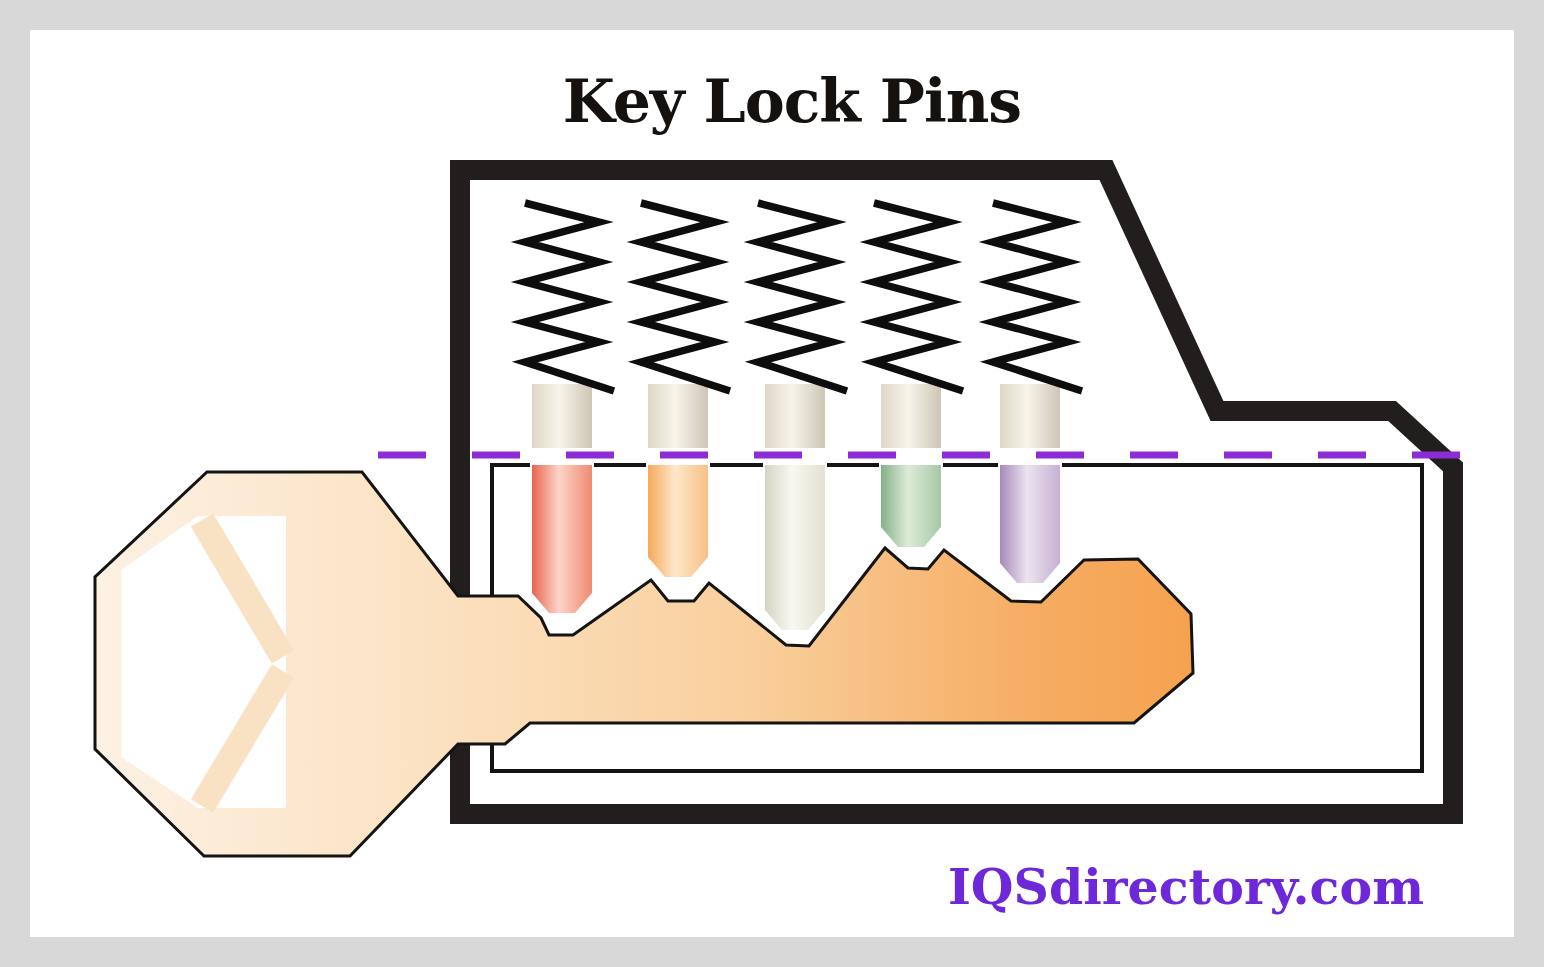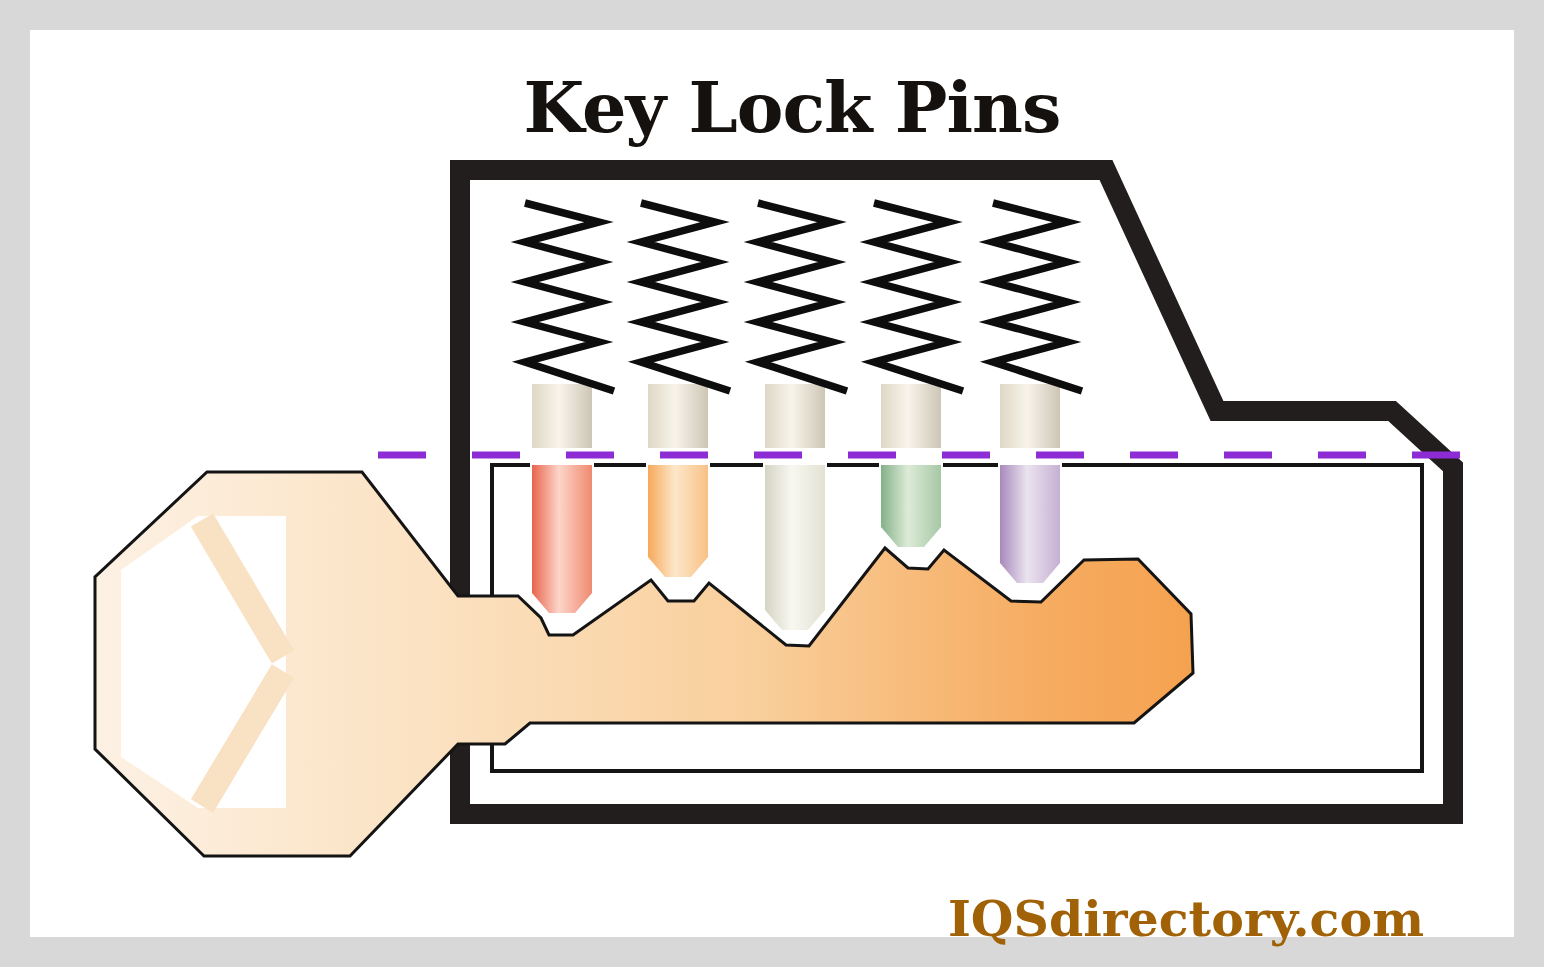--- a/index.html
+++ b/index.html
@@ -13,34 +13,33 @@
   #canvas{
     position:absolute;left:30px;top:30px;
     width:1484px;height:907px;
     background:#ffffff;
   }
   #lock-svg{position:absolute;left:-30px;top:-30px;width:1544px;height:967px;}
   .title{
     position:absolute;
     left:762px;top:36px;
     transform:translateX(-50%);
-    font-size:70px;
+    font-size:60px;
     font-weight:800;
     letter-spacing:-1px;
     color:#14110e;
     white-space:nowrap;
   }
   .watermark{
     position:absolute;
     right:90px;top:828px;
     font-size:49px;
     font-weight:800;
-    color:#a16207;
+    color:#6d28d9;
     white-space:nowrap;
-    margin-top:32px;
   }
 </style>
 </head>
 <body>
 
 <div id="frame">
   <div id="canvas">
 
     <svg id="lock-svg" viewBox="0 0 1544 967" xmlns="http://www.w3.org/2000/svg">
       <defs>

